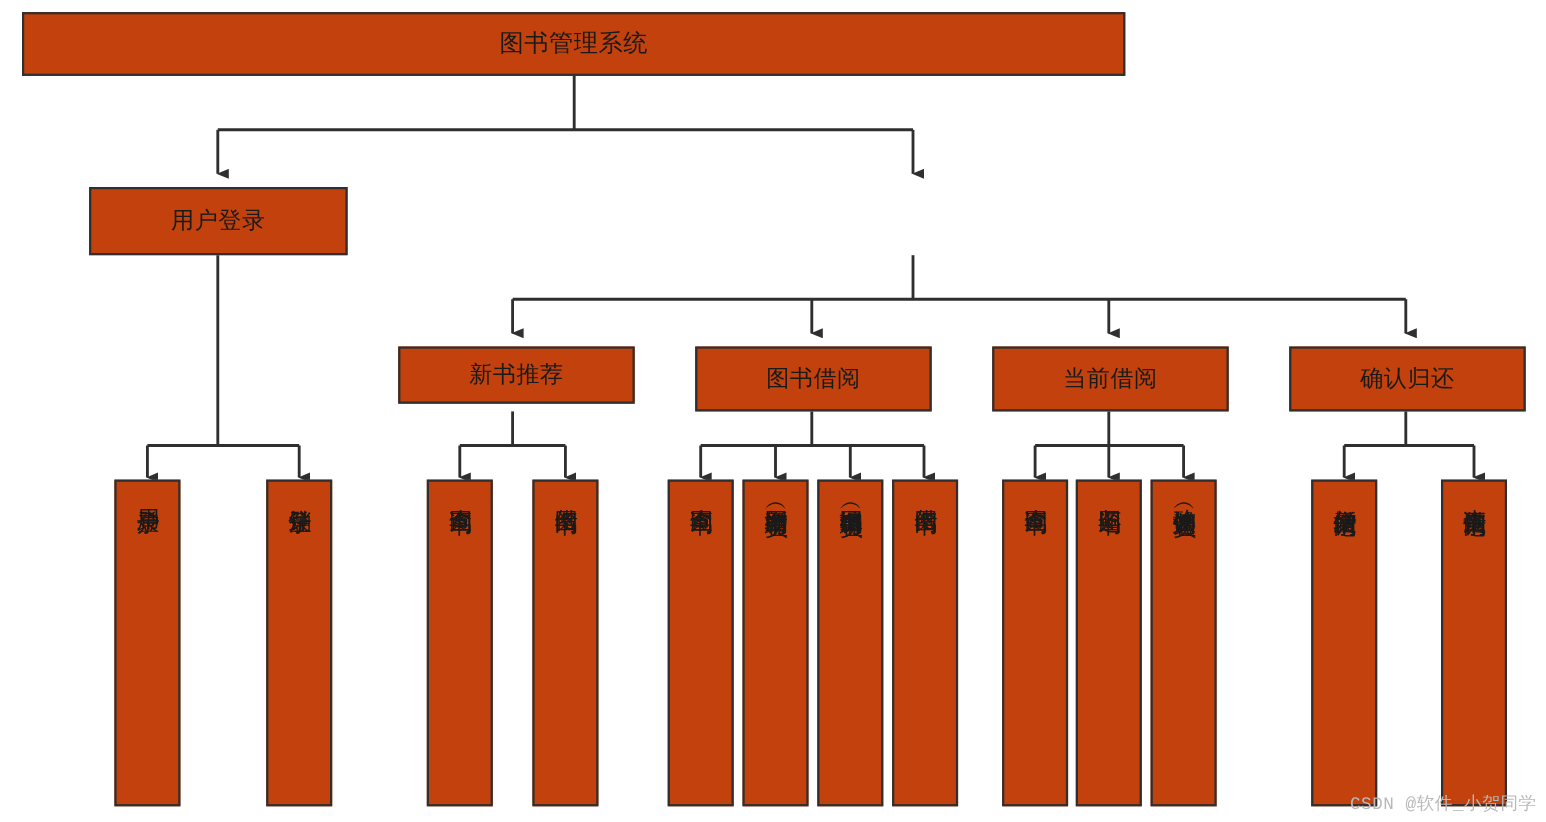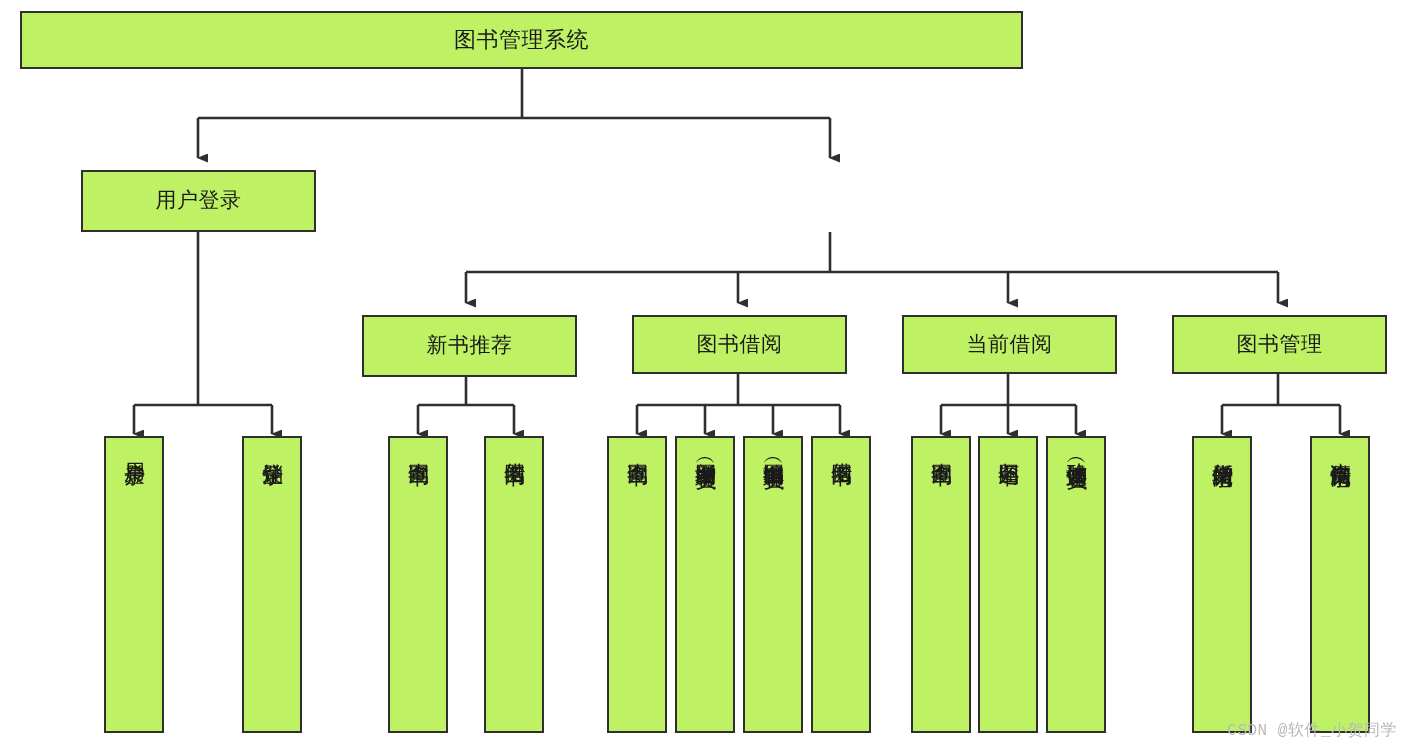--- a/index.html
+++ b/index.html
@@ -22,21 +22,21 @@
     position: absolute;
     left: 0;
     top: 0;
     width: 1405px;
     height: 747px;
     pointer-events: none;
   }
   .node {
     position: absolute;
     box-sizing: border-box;
-    background: #bef264;
+    background: #c2410c;
     border: 2px solid #2f2f2f;
     display: flex;
     align-items: center;
     justify-content: center;
     z-index: 2;
   }
   .node-h .label {
     font-size: 21px;
     line-height: 1.1;
     color: #1a1a1a;
@@ -128,31 +128,31 @@
   </svg>
 
   <div class="node node-h root" style="left:20px; top:11px; width:1003px; height:58px;">
     <span class="label">图书管理系统</span>
   </div>
 
   <div class="node node-h" style="left:81px; top:170px; width:235px; height:62px;">
     <span class="label">用户登录</span>
   </div>
 
-  <div class="node node-h" style="left:362px; top:315px; width:215px; height:62px;">
+  <div class="node node-h" style="left:362px; top:315px; width:215px; height:52px;">
     <span class="label">新书推荐</span>
   </div>
   <div class="node node-h" style="left:632px; top:315px; width:215px; height:59px;">
     <span class="label">图书借阅</span>
   </div>
   <div class="node node-h" style="left:902px; top:315px; width:215px; height:59px;">
     <span class="label">当前借阅</span>
   </div>
   <div class="node node-h" style="left:1172px; top:315px; width:215px; height:59px;">
-    <span class="label">图书管理</span>
+    <span class="label">确认归还</span>
   </div>
 
   <div class="node node-v" style="left:104px; top:436px; width:60px; height:297px;">
     <span class="label">用户登录</span>
   </div>
   <div class="node node-v" style="left:242px; top:436px; width:60px; height:297px;">
     <span class="label">注销登录</span>
   </div>
 
   <div class="node node-v" style="left:388px; top:436px; width:60px; height:297px;">

